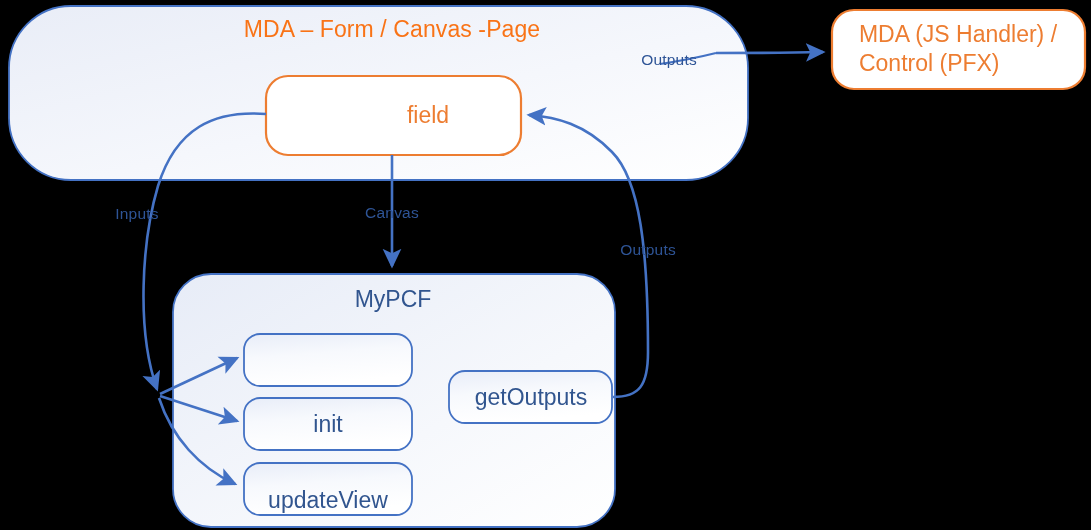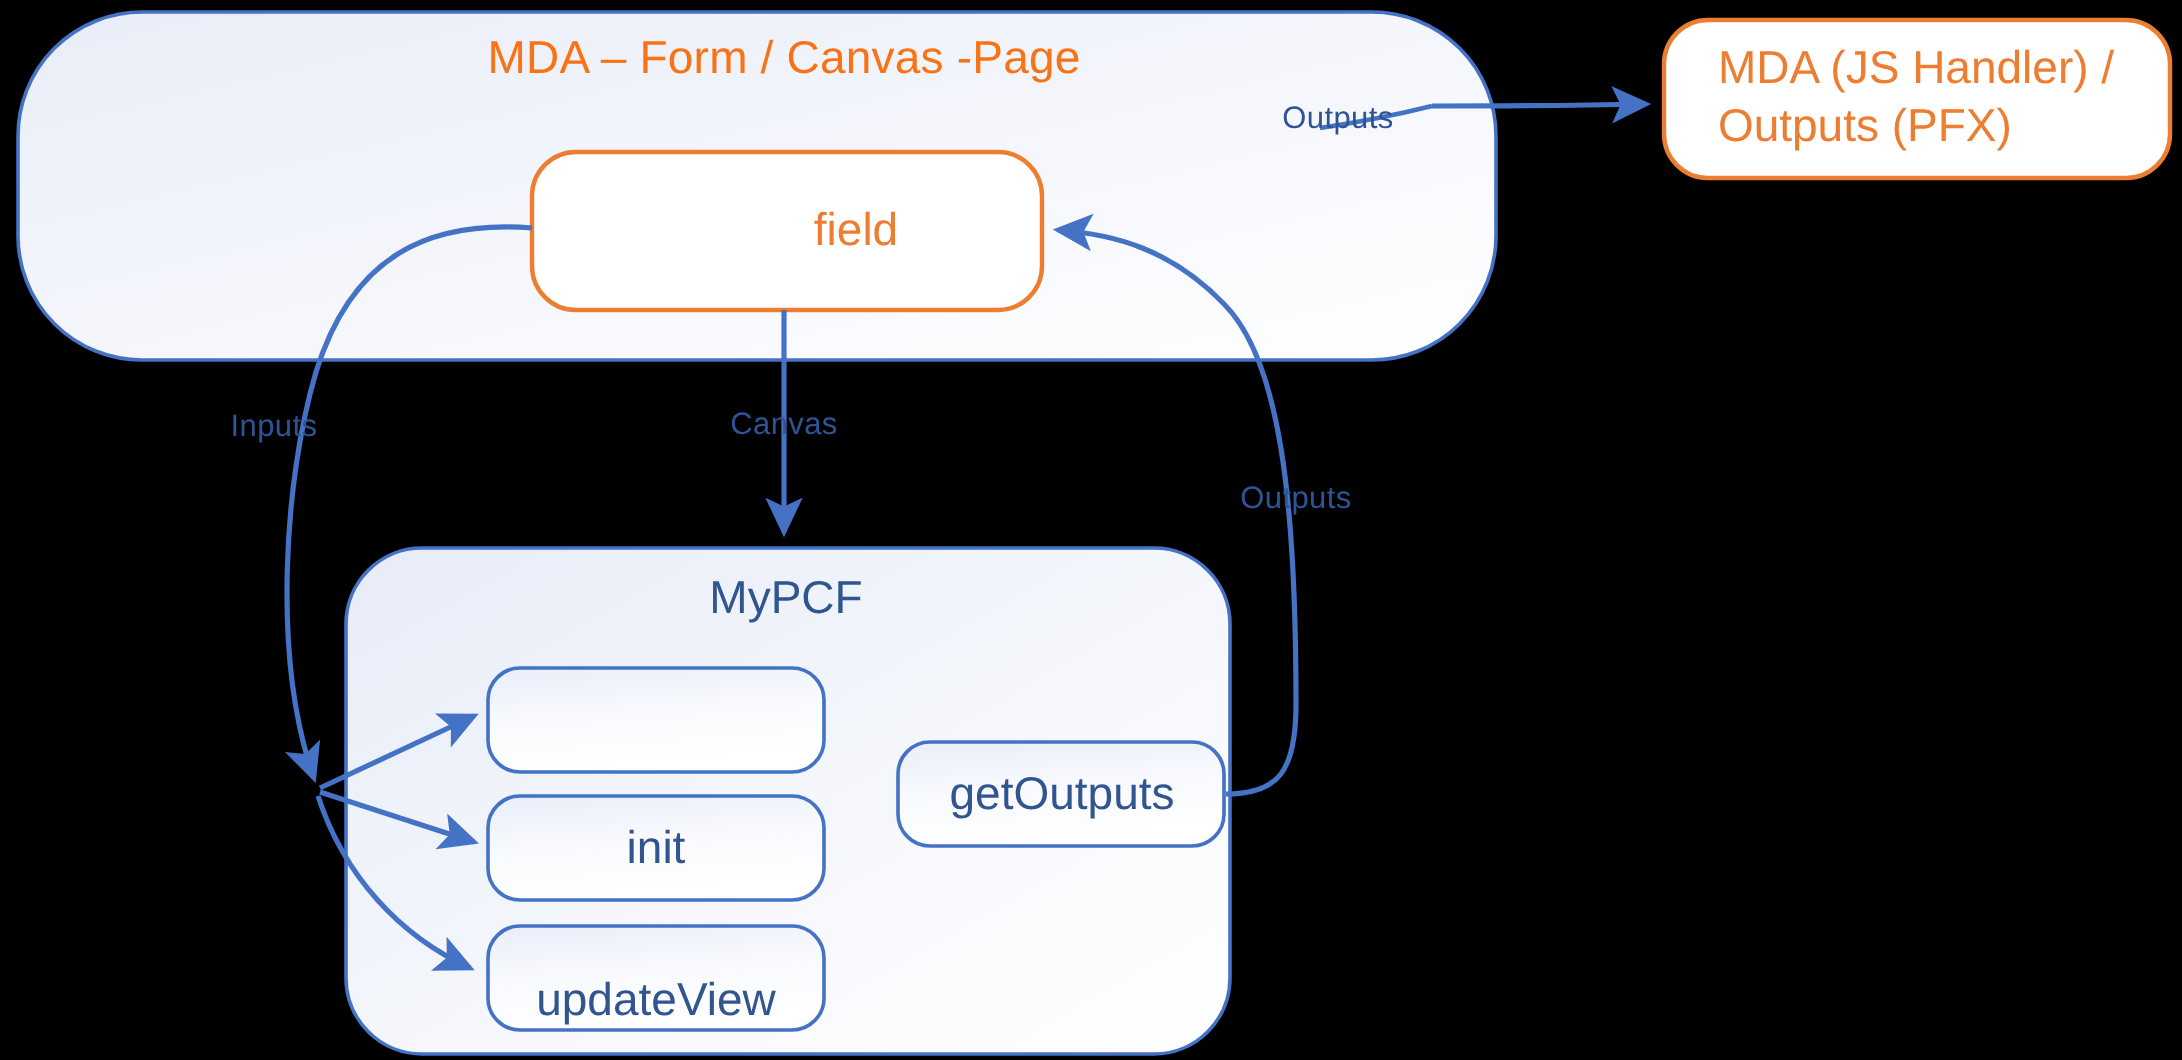--- a/index.html
+++ b/index.html
@@ -115,21 +115,21 @@
   </svg>
 
   <div class="labels">
 
     <div class="lbl title-blue ctr" style="left:392px; top:29px;">MDA – Form / Canvas -Page</div>
 
     <div class="lbl node-orange ctr" style="left:393px; top:115px;margin-left:35px;">field</div>
 
     <div class="lbl node-orange ctr two-line" style="left:958px; top:49px;">
       <div>MDA (JS Handler) /</div>
-      <div>Outputs (PFX)</div>
+      <div>Control (PFX)</div>
     </div>
 
     <div class="lbl node-blue ctr" style="left:393px; top:299px;">MyPCF</div>
 
 
     <div class="lbl node-blue ctr" style="left:328px; top:424px;">init</div>
 
     <div class="lbl node-blue ctr" style="left:328px; top:489px;margin-top:11px;">updateView</div>
 
     <div class="lbl node-blue ctr" style="left:531px; top:397px;text-align:center;">getOutputs</div>

